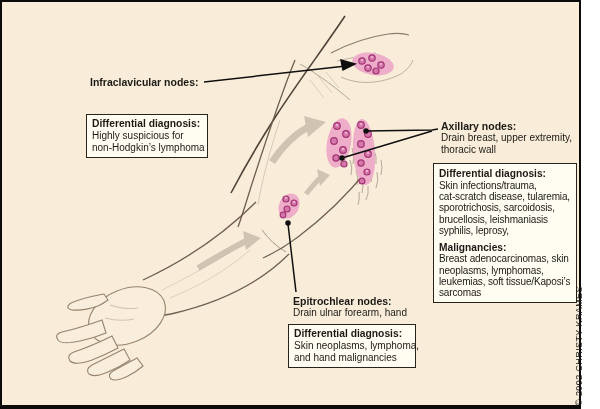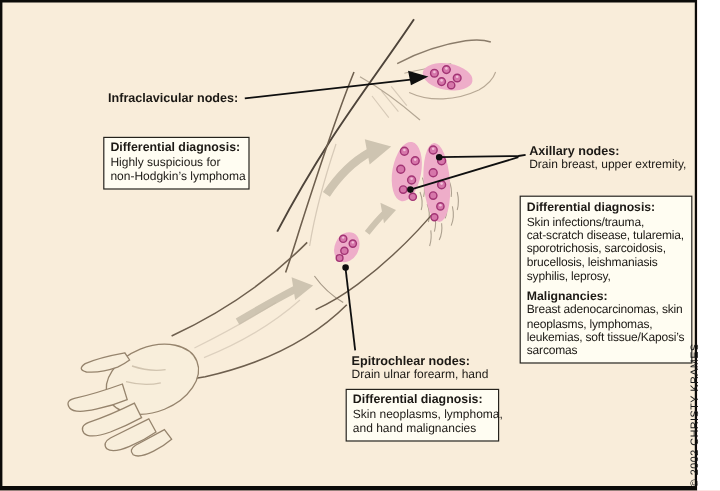--- a/index.html
+++ b/index.html
@@ -167,20 +167,21 @@
 
   <div class="dx-box" id="box-infraclav">
     <div class="h">Differential diagnosis:</div>
     <div class="l">Highly suspicious for</div>
     <div class="l">non-Hodgkin’s lymphoma</div>
   </div>
 
   <div class="node-label" id="lbl-axillary">
     <div class="t">Axillary nodes:</div>
     <div class="d">Drain breast, upper extremity,</div>
+    <div class="d">thoracic wall</div>
   </div>
 
   <div class="dx-box" id="box-axillary">
     <div class="h">Differential diagnosis:</div>
     <div class="l">Skin infections/trauma,</div>
     <div class="l">cat-scratch disease, tularemia,</div>
     <div class="l">sporotrichosis, sarcoidosis,</div>
     <div class="l">brucellosis, leishmaniasis</div>
     <div class="l">syphilis, leprosy,</div>
     <div class="h h2">Malignancies:</div>

